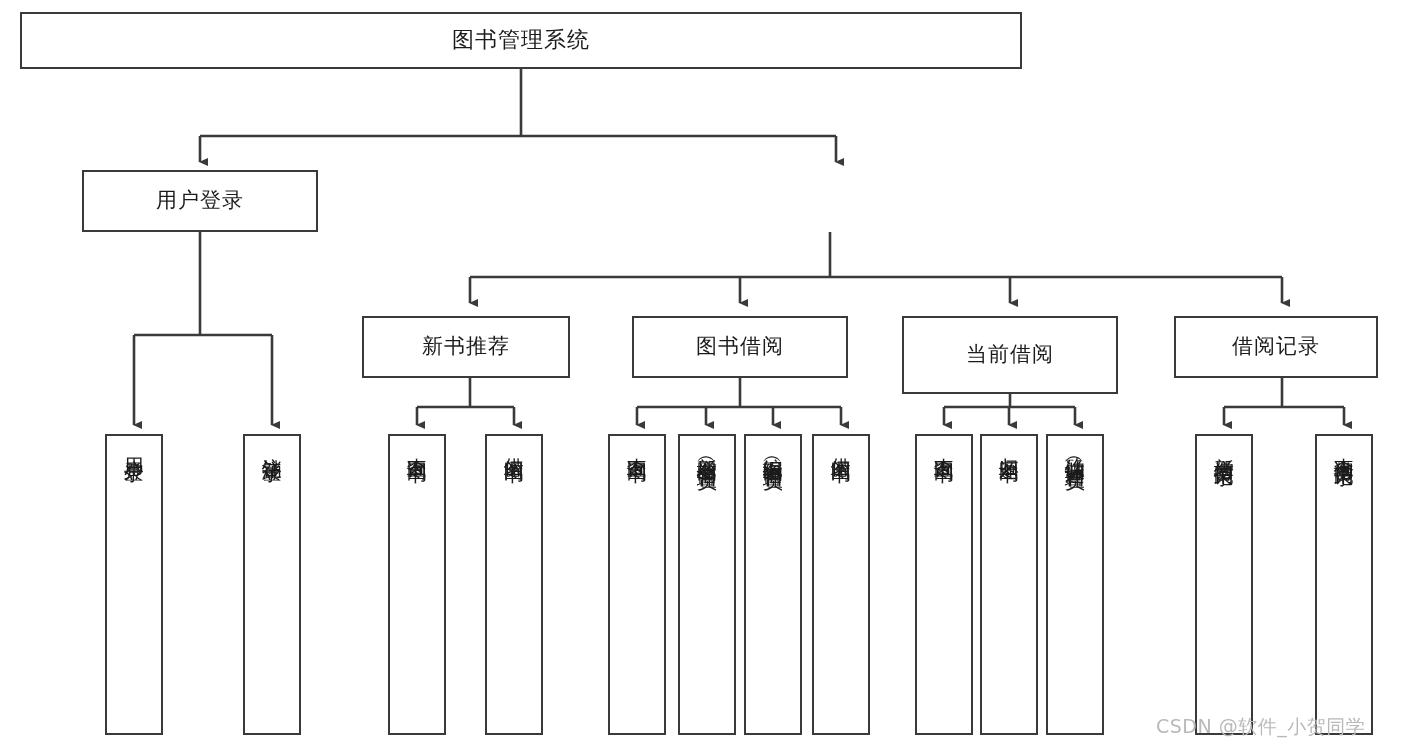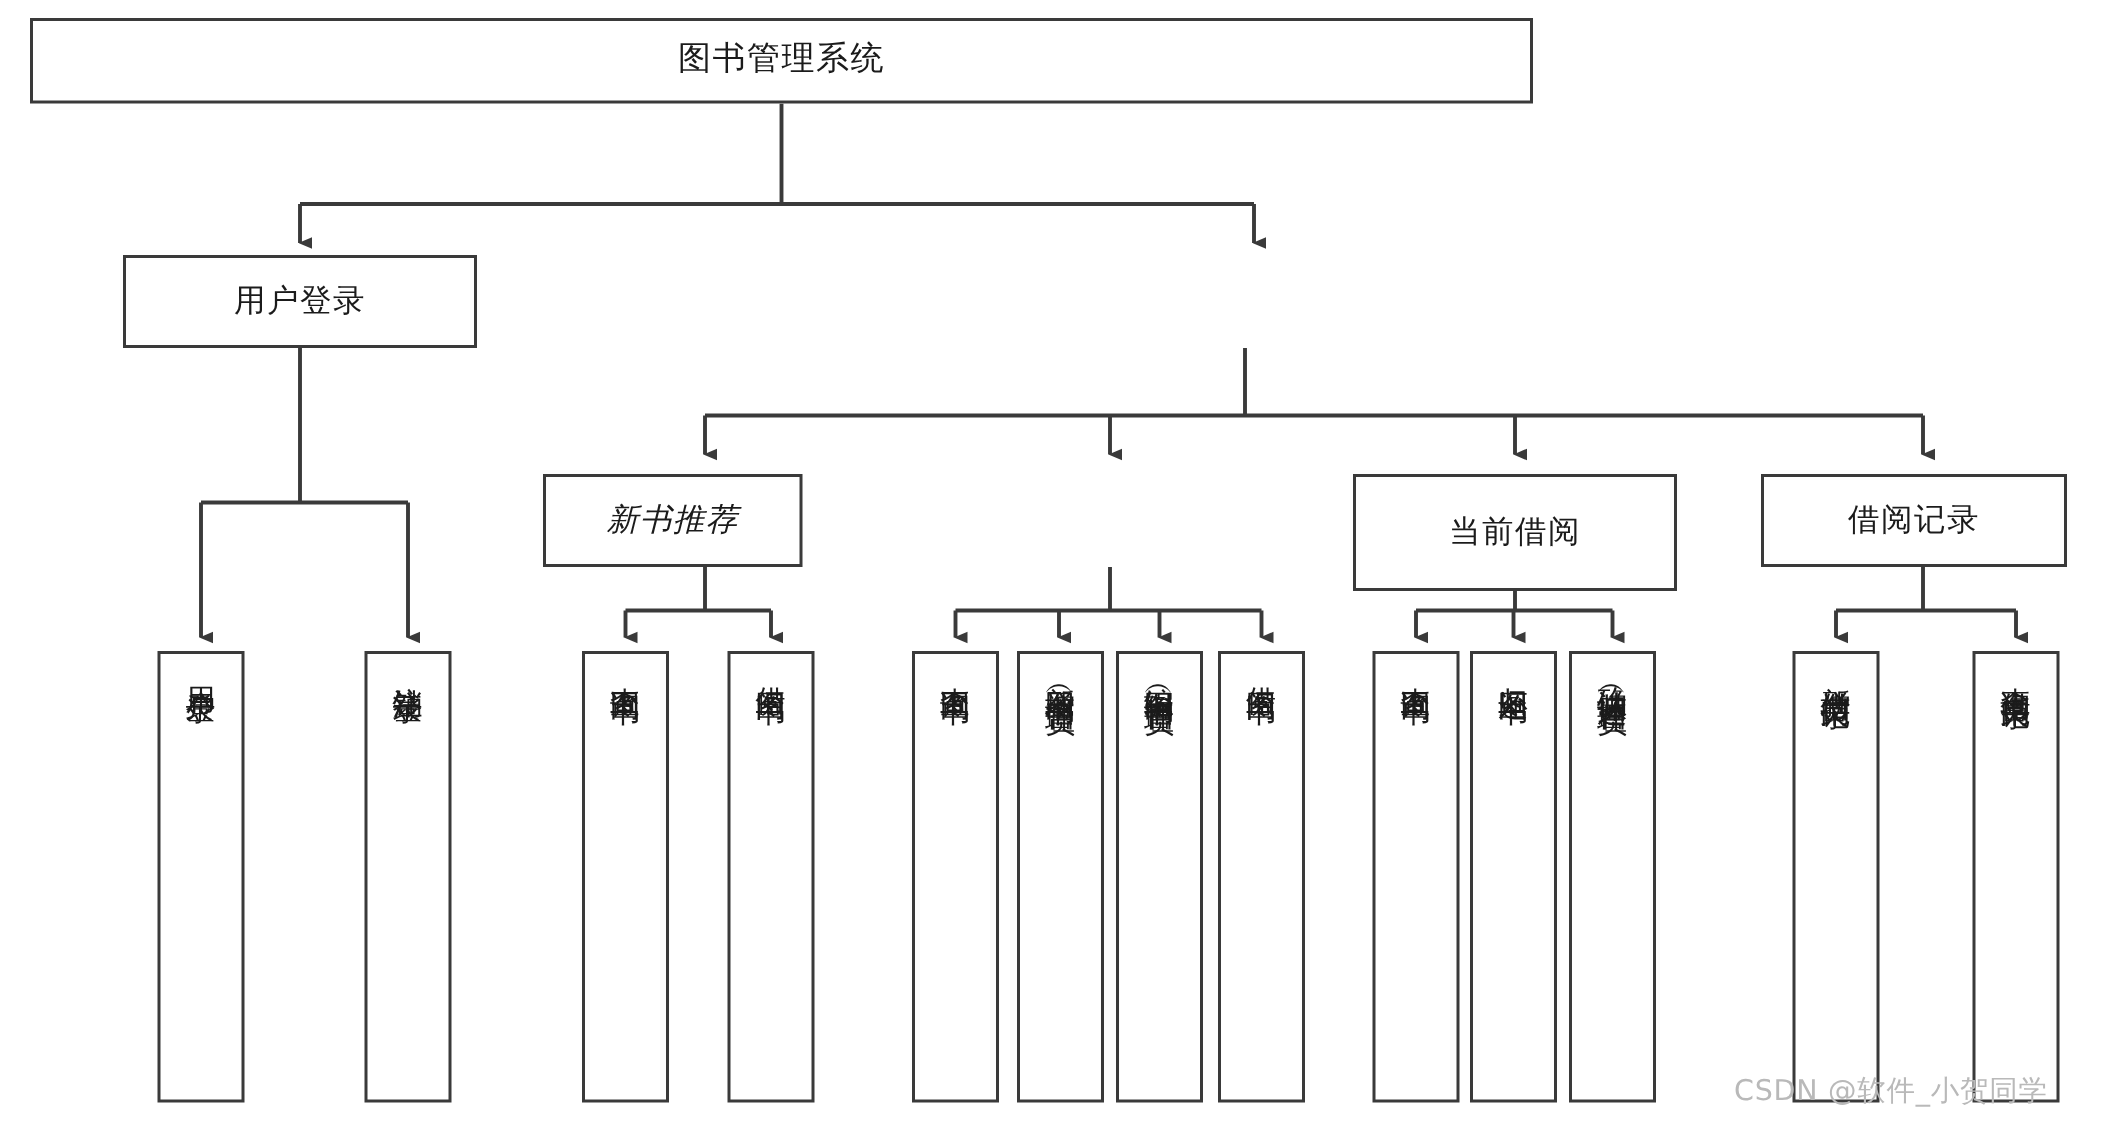--- a/index.html
+++ b/index.html
@@ -126,22 +126,25 @@
   </svg>
 
   <div class="node horizontal root" style="left:20px; top:12px; width:1002px; height:57px;">
     <span class="label">图书管理系统</span>
   </div>
 
   <div class="node horizontal" style="left:82px; top:170px; width:236px; height:62px;">
     <span class="label">用户登录</span>
   </div>
 
-  <div class="node horizontal" style="left:362px; top:316px; width:173px; height:62px;font-style:italic;">
+  <div class="node horizontal" style="left:362px; top:316px; width:208px; height:62px;">
     <span class="label">新书推荐</span>
+  </div>
+  <div class="node horizontal" style="left:632px; top:316px; width:216px; height:62px;">
+    <span class="label">图书借阅</span>
   </div>
   <div class="node horizontal" style="left:902px; top:316px; width:216px; height:78px;">
     <span class="label">当前借阅</span>
   </div>
   <div class="node horizontal" style="left:1174px; top:316px; width:204px; height:62px;">
     <span class="label">借阅记录</span>
   </div>
 
   <div class="node vertical" style="left:105px; top:434px; width:58px; height:301px;">
     <span class="label">用户登录</span>

